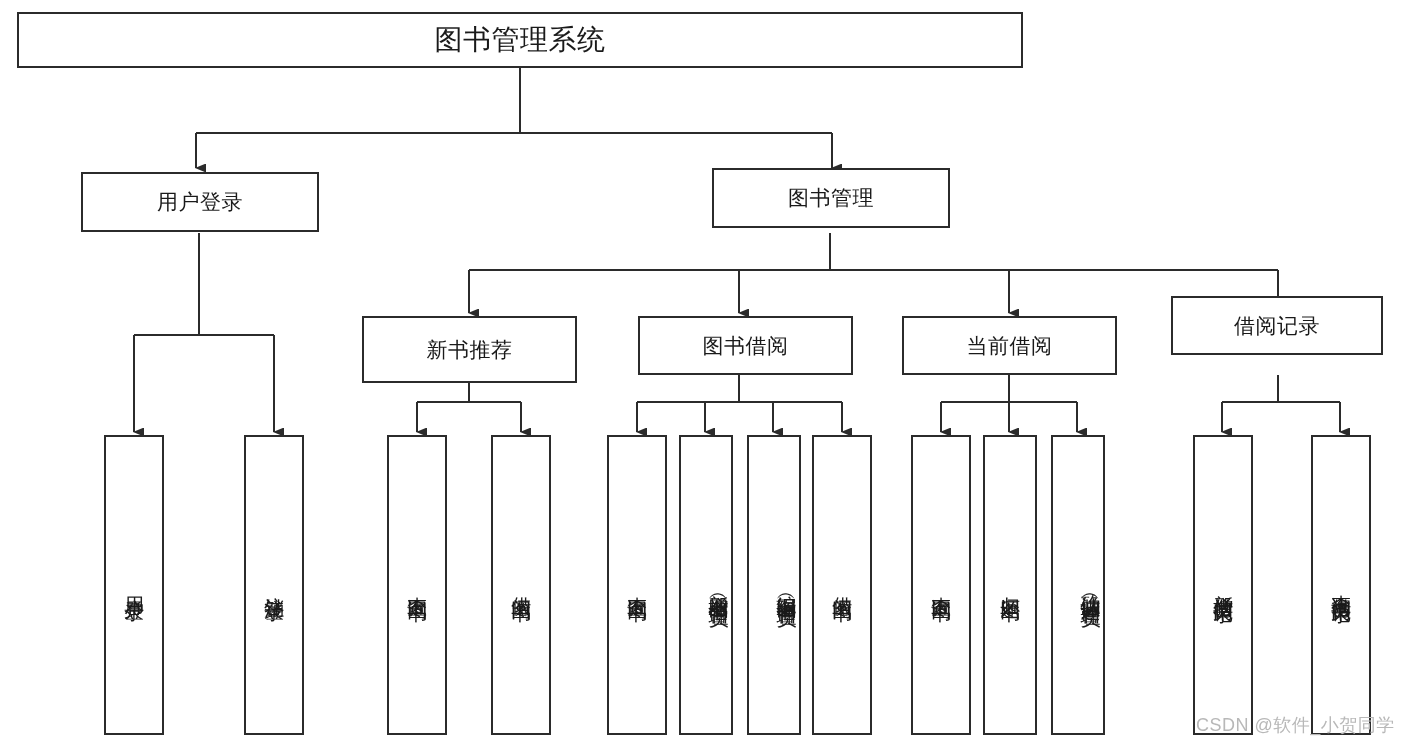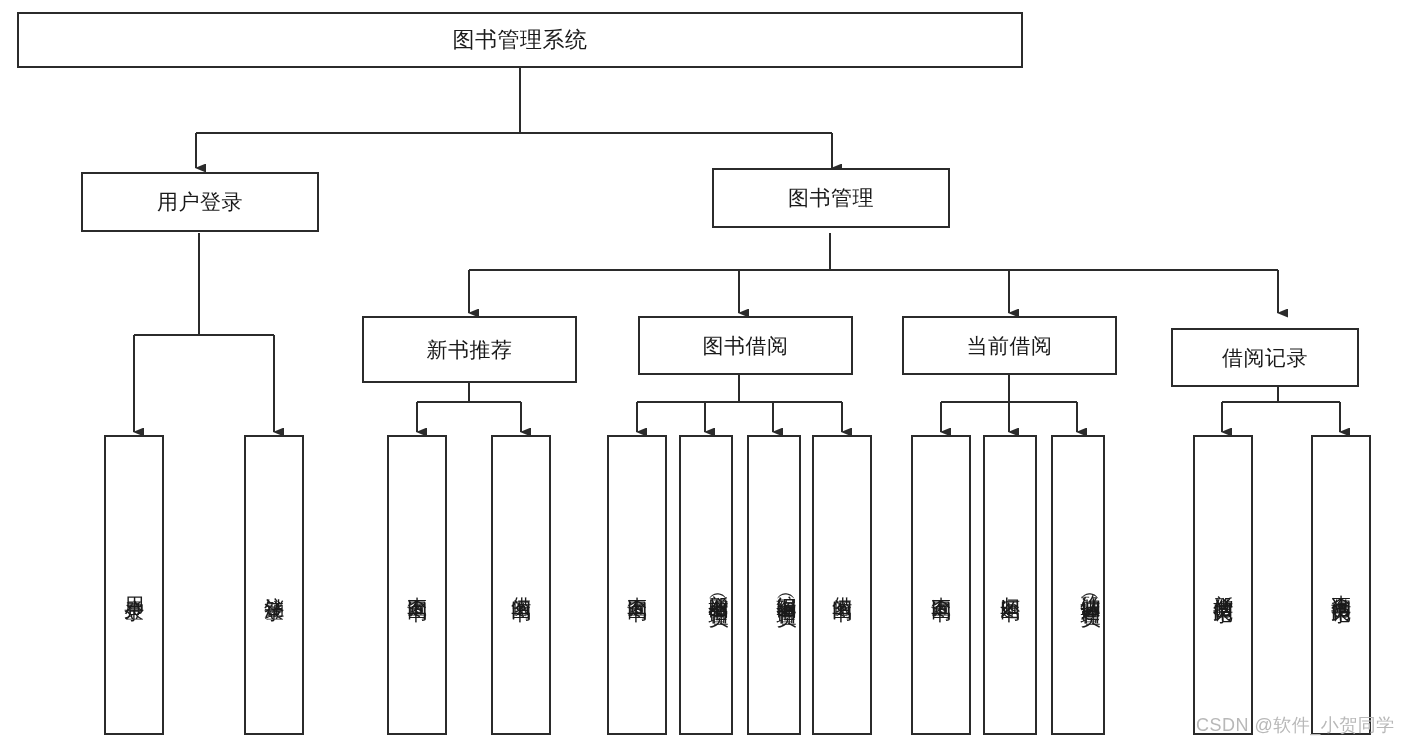--- a/index.html
+++ b/index.html
@@ -50,21 +50,21 @@
     align-items: flex-start;
     justify-content: center;
     padding-top: 6px;
     white-space: nowrap;
   }
   .node-v.center-v {
     align-items: center;
     padding-top: 0;
   }
   .node-title {
-    font-size: 22px;
+    font-size: 28px;
   }
   .watermark {
     position: absolute;
     color: #b8b8b8;
     font-size: 18px;
     white-space: nowrap;
     z-index: 3;
     letter-spacing: 0.5px;
   }
 </style>
@@ -129,21 +129,21 @@
   <div class="node node-h" style="left:81px; top:172px; width:238px; height:60px;">用户登录</div>
 
   <div class="node node-h" style="left:712px; top:168px; width:238px; height:60px;">图书管理</div>
 
   <div class="node node-h" style="left:362px; top:316px; width:215px; height:67px;">新书推荐</div>
 
   <div class="node node-h" style="left:638px; top:316px; width:215px; height:59px;">图书借阅</div>
 
   <div class="node node-h" style="left:902px; top:316px; width:215px; height:59px;">当前借阅</div>
 
-  <div class="node node-h" style="left:1171px; top:328px; width:188px; height:59px;">借阅记录</div>
+  <div class="node node-h" style="left:1171px; top:296px; width:212px; height:59px;">借阅记录</div>
 
   <div class="node node-v center-v" style="left:104px; top:435px; width:60px; height:300px;">用户登录</div>
 
   <div class="node node-v center-v" style="left:244px; top:435px; width:60px; height:300px;">注销登录</div>
 
   <div class="node node-v center-v" style="left:387px; top:435px; width:60px; height:300px;">查询图书</div>
 
   <div class="node node-v center-v" style="left:491px; top:435px; width:60px; height:300px;">借阅图书</div>
 
   <div class="node node-v center-v" style="left:607px; top:435px; width:60px; height:300px;">查询图书</div>

